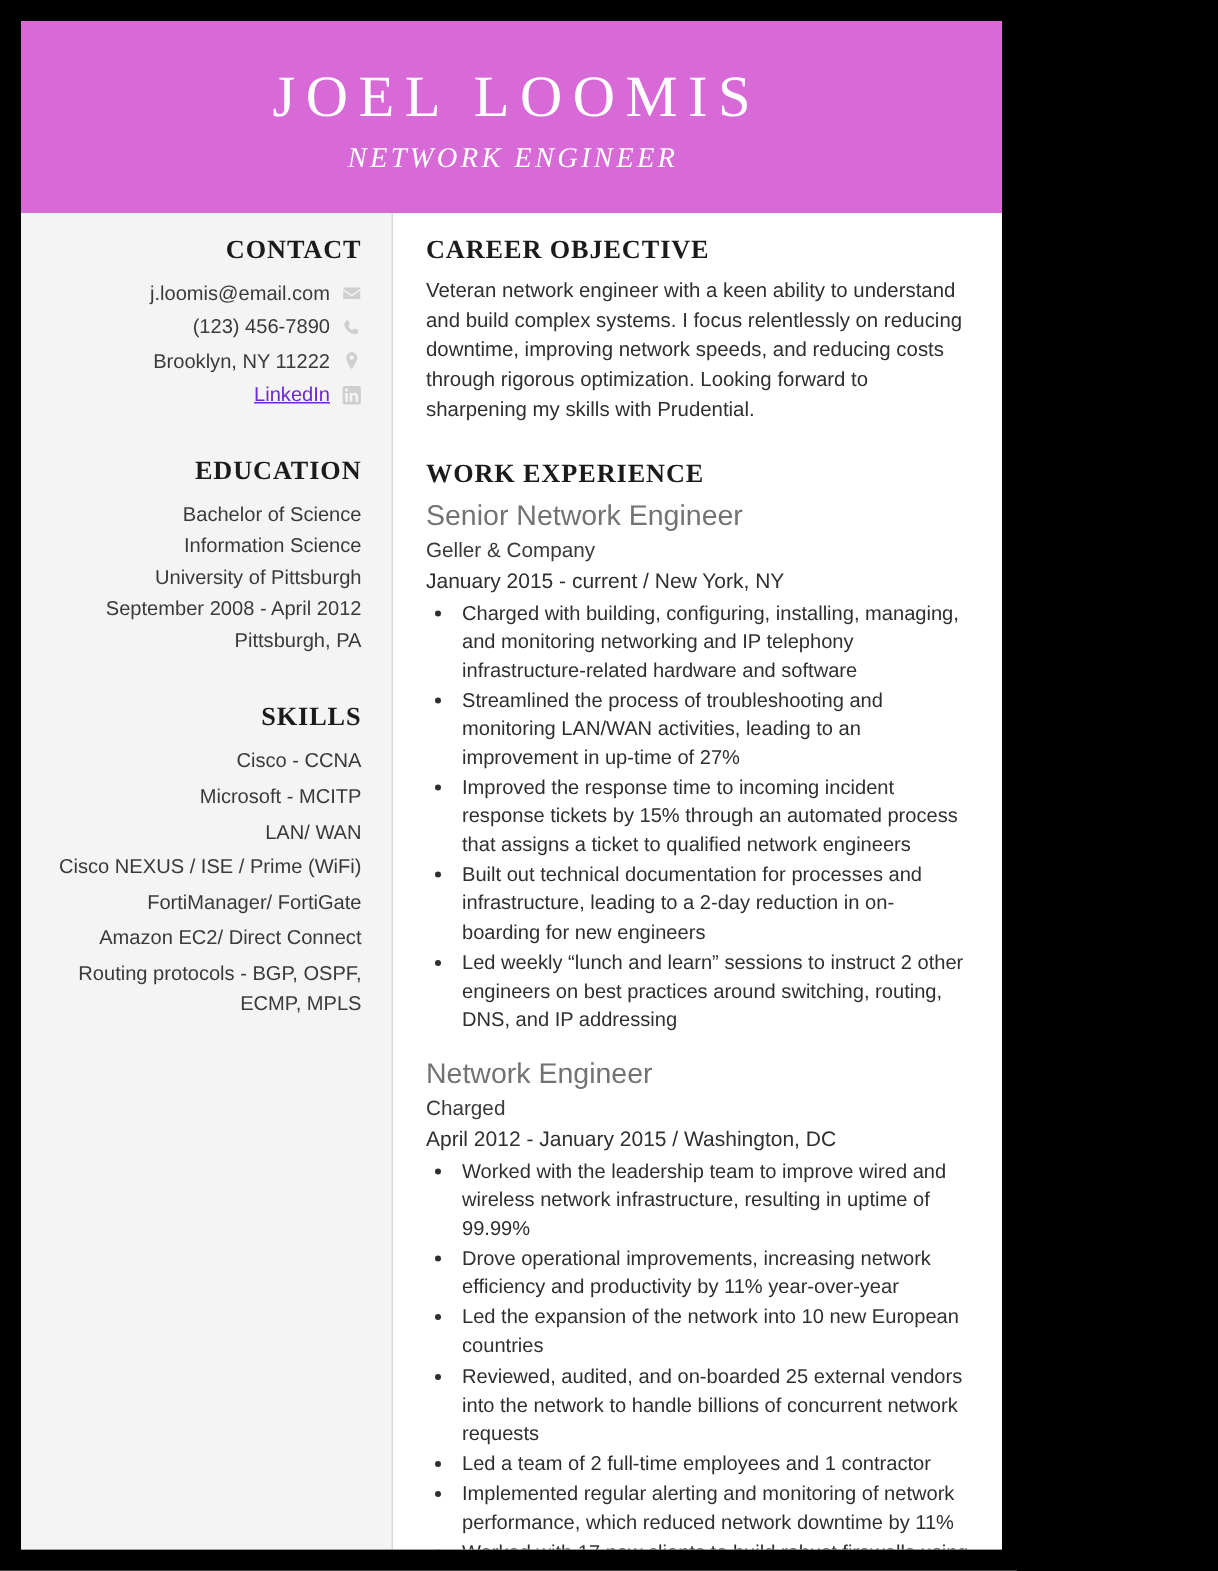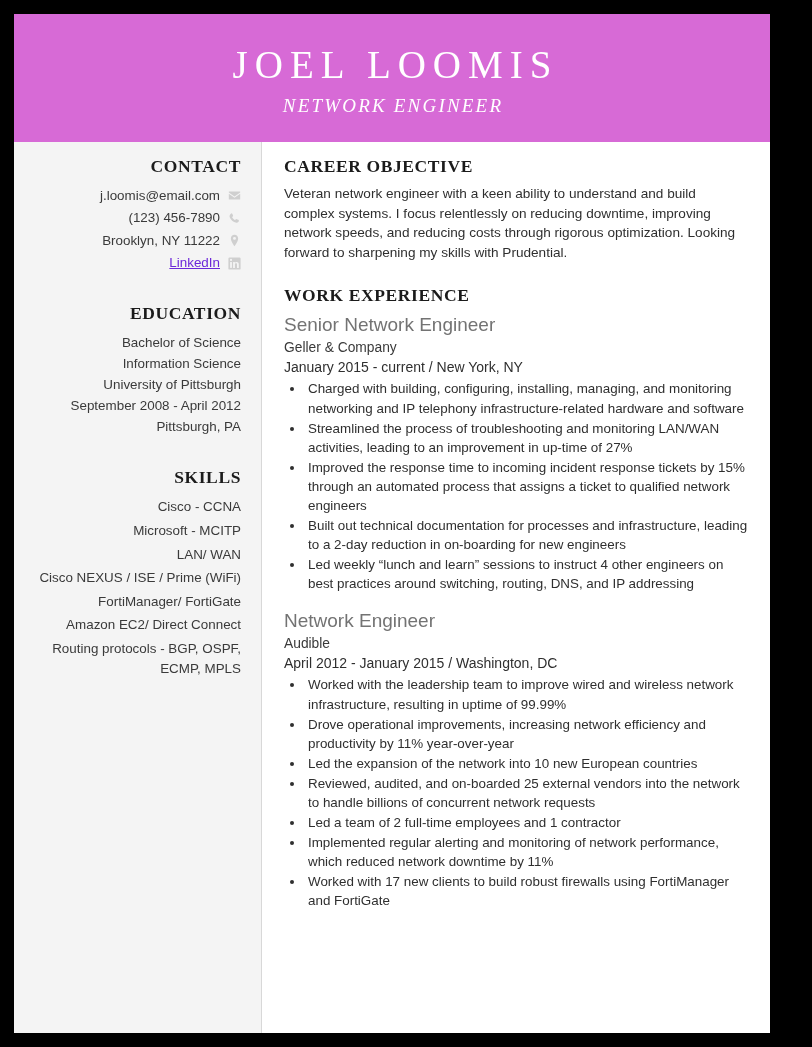--- a/index.html
+++ b/index.html
@@ -12,21 +12,21 @@
     height: 1047px;
     overflow: hidden;
     font-family: "Liberation Sans", sans-serif;
   }
 
   
   .page {
     position: absolute;
     left: 14px;
     top: 14px;
-    width: 756px;
+    width: 654px;
     height: 1019px;
     background: #ffffff;
     overflow: hidden;
   }
 
   
   .header {
     height: 128px;
     background: #d76ad6;
     display: flex;
@@ -261,26 +261,26 @@
       <div id="experience-list">
           <div class="job">
             <div class="job-title">Senior Network Engineer</div>
             <div class="job-company">Geller &amp; Company</div>
             <div class="job-meta">January 2015 - current  /  New York, NY</div>
             <ul class="bullets">
               <li>Charged with building, configuring, installing, managing, and monitoring networking and IP telephony infrastructure-related hardware and software</li>
               <li>Streamlined the process of troubleshooting and monitoring LAN/WAN activities, leading to an improvement in up-time of 27%</li>
               <li>Improved the response time to incoming incident response tickets by 15% through an automated process that assigns a ticket to qualified network engineers</li>
               <li>Built out technical documentation for processes and infrastructure, leading to a 2-day reduction in on-boarding for new engineers</li>
-              <li>Led weekly “lunch and learn” sessions to instruct 4 other engineers on best practices around switching, routing, DNS, and IP addressing</li>
+              <li>Led weekly “lunch and learn” sessions to instruct 2 other engineers on best practices around switching, routing, DNS, and IP addressing</li>
             </ul>
           </div>
           <div class="job">
             <div class="job-title">Network Engineer</div>
-            <div class="job-company">Audible</div>
+            <div class="job-company">Charged</div>
             <div class="job-meta">April 2012 - January 2015  /  Washington, DC</div>
             <ul class="bullets">
               <li>Worked with the leadership team to improve wired and wireless network infrastructure, resulting in uptime of 99.99%</li>
               <li>Drove operational improvements, increasing network efficiency and productivity by 11% year-over-year</li>
               <li>Led the expansion of the network into 10 new European countries</li>
               <li>Reviewed, audited, and on-boarded 25 external vendors into the network to handle billions of concurrent network requests</li>
               <li>Led a team of 2 full-time employees and 1 contractor</li>
               <li>Implemented regular alerting and monitoring of network performance, which reduced network downtime by 11%</li>
               <li>Worked with 17 new clients to build robust firewalls using FortiManager and FortiGate</li>
             </ul>

